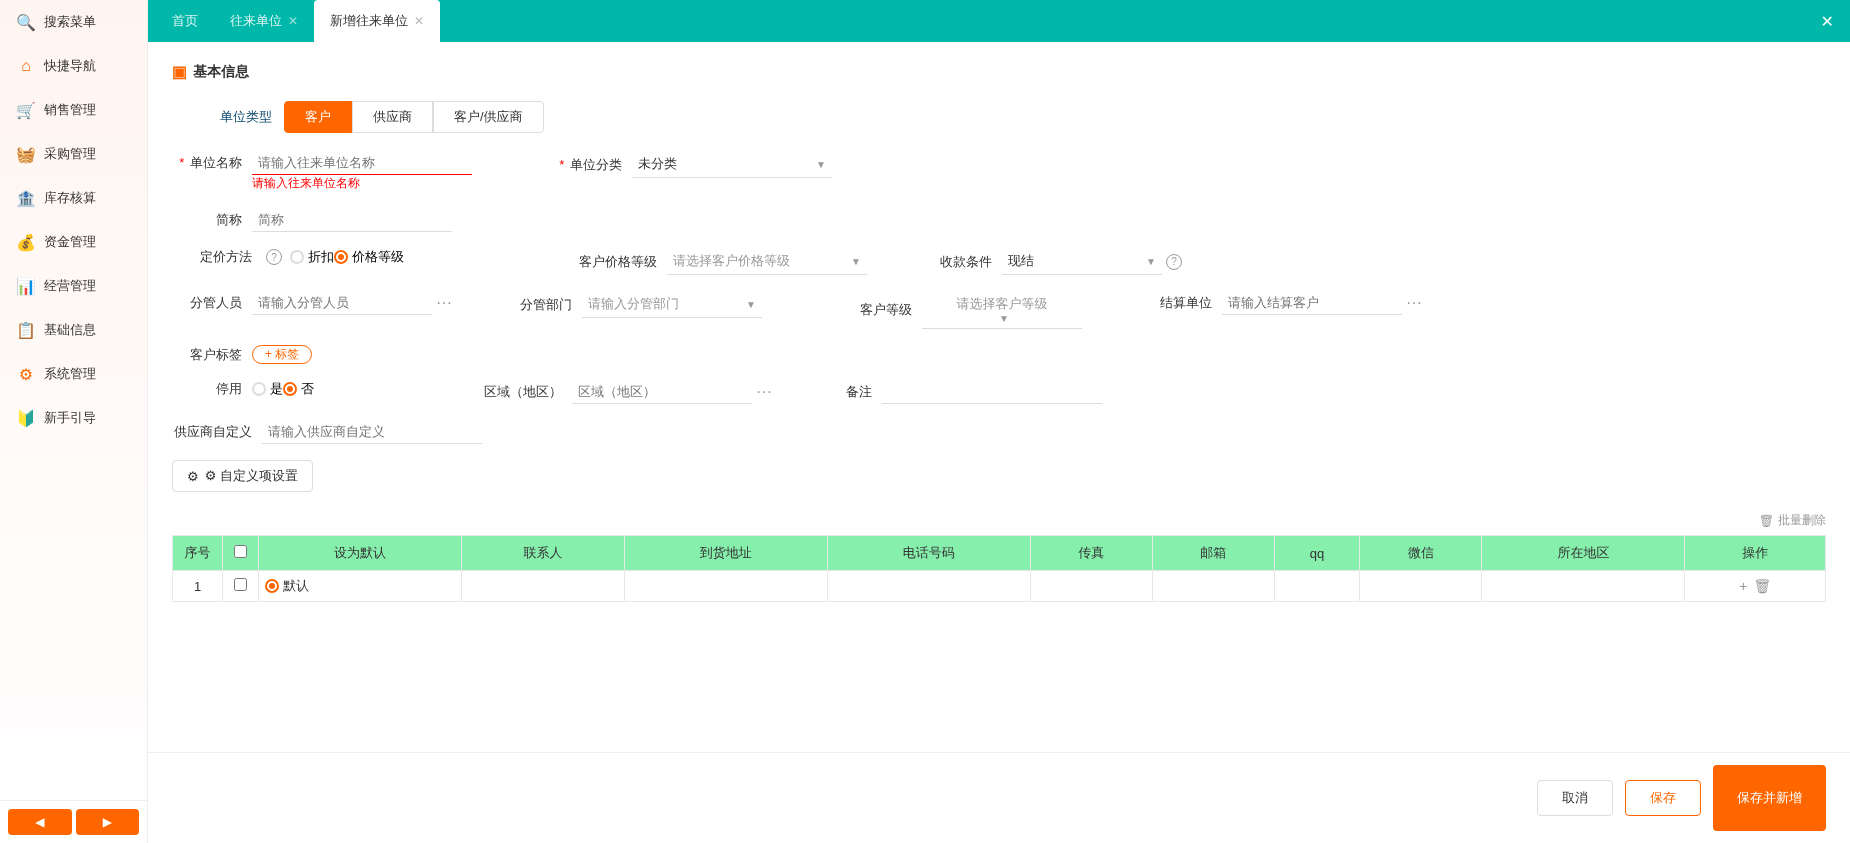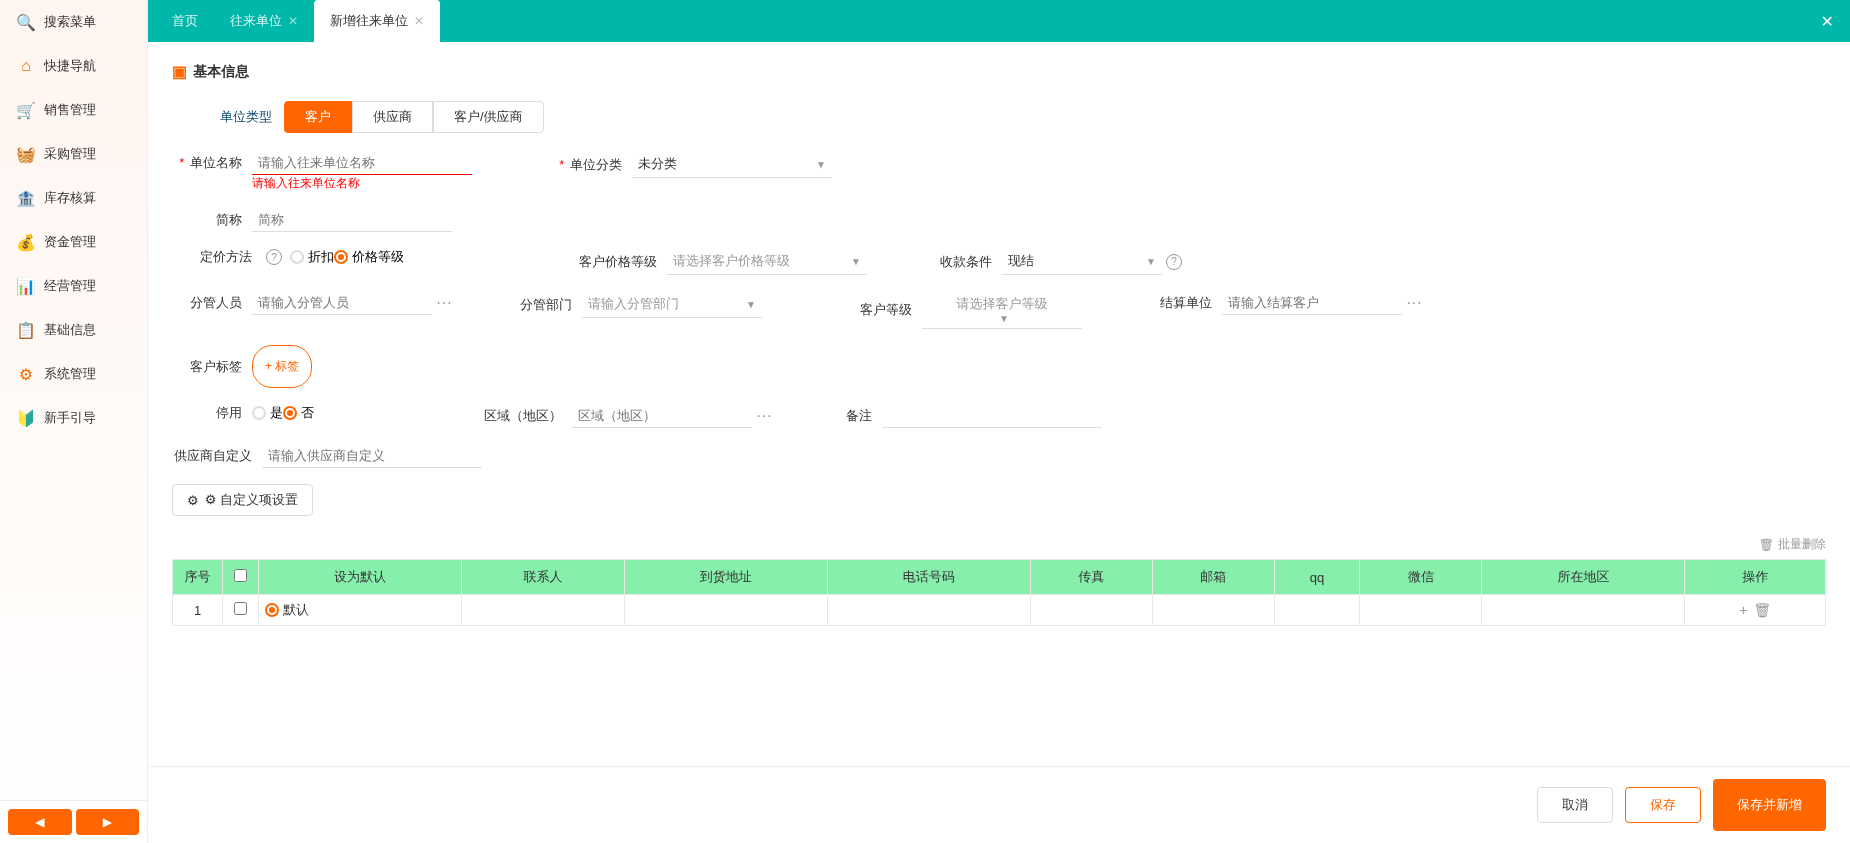--- a/index.html
+++ b/index.html
@@ -206,21 +206,21 @@
       width: 16px; height: 16px; border-radius: 50%; border: 1px solid #999;
       display: flex; align-items: center; justify-content: center;
       font-size: 10px; color: #999; cursor: pointer; flex-shrink: 0; margin-left: 4px;
     }
 
     .tag-add {
       border: 1px solid #f60;
       color: #f60;
       background: #fff;
       border-radius: 20px;
-      padding: 12px 12px;
+      padding: 0 12px;
       cursor: pointer;
       font-size: 12px;
       display: flex; align-items: center; gap: 4px;
     }
 
     
     .table-section {
       margin-top: 20px;
     }
     .table-toolbar {
@@ -279,21 +279,21 @@
       color: #f60;
       padding: 8px 24px;
       border-radius: 4px;
       cursor: pointer;
       font-size: 13px;
     }
     .btn-save-add {
       background: #f60;
       color: #fff;
       border: none;
-      padding: 17px 24px;
+      padding: 24px 24px;
       border-radius: 4px;
       cursor: pointer;
       font-size: 13px;
       text-align: right;
     }
 
     .custom-settings {
       display: flex;
       align-items: center;
       gap: 6px;

